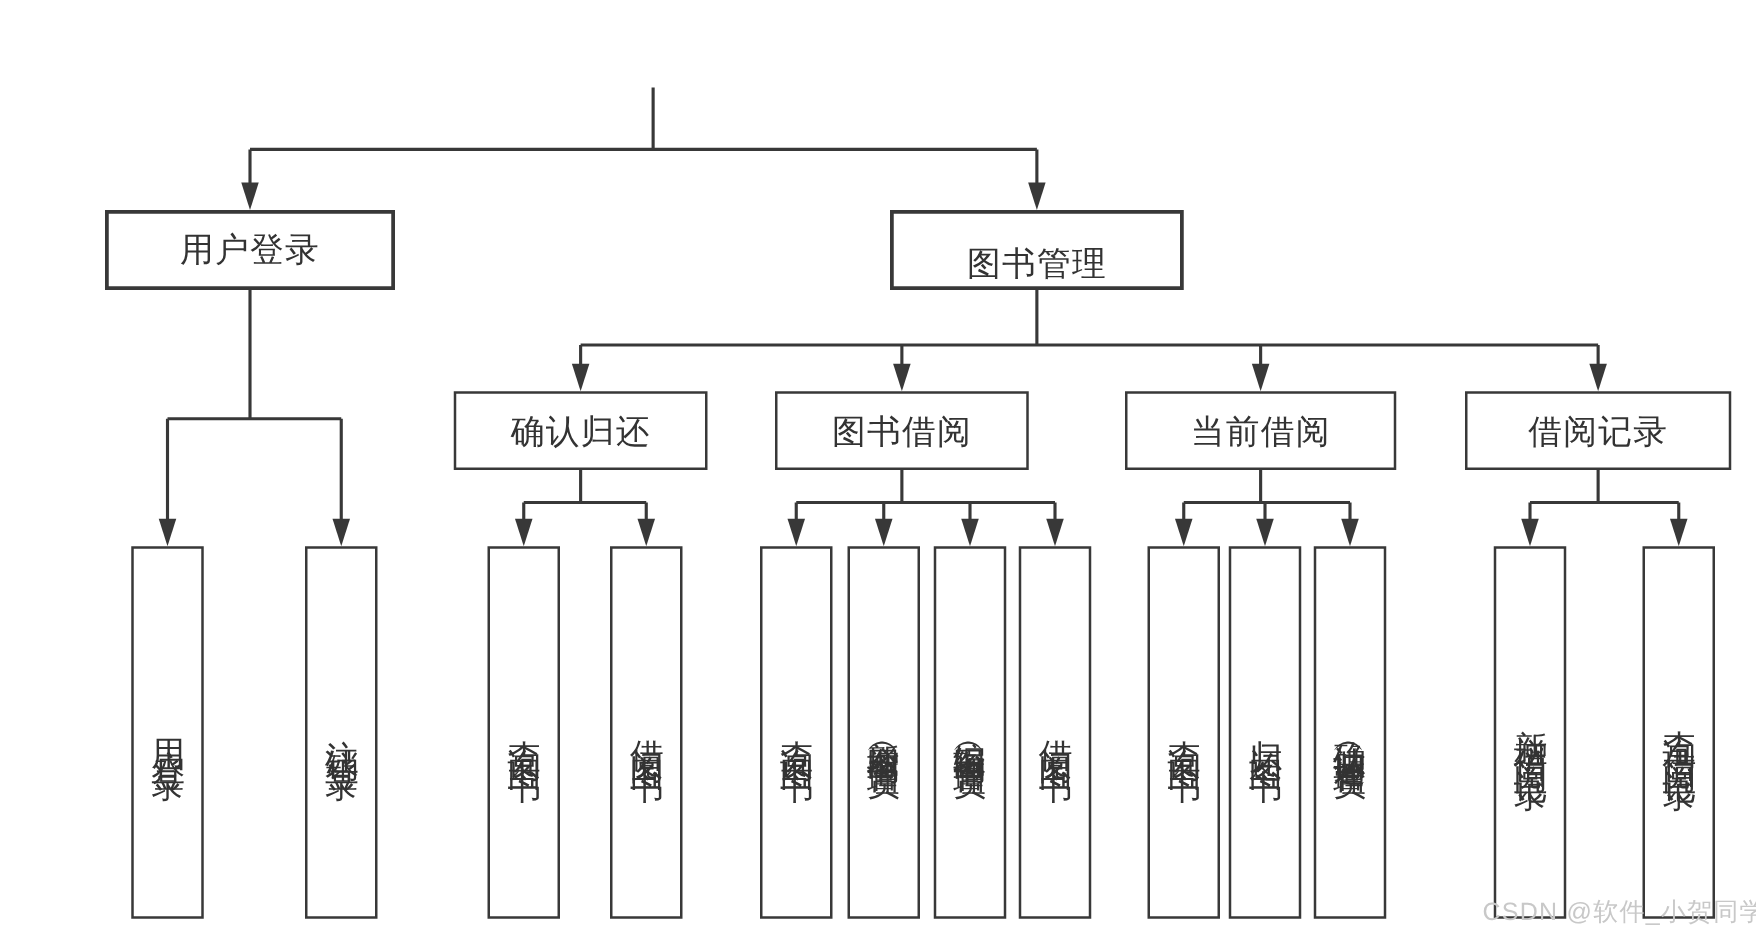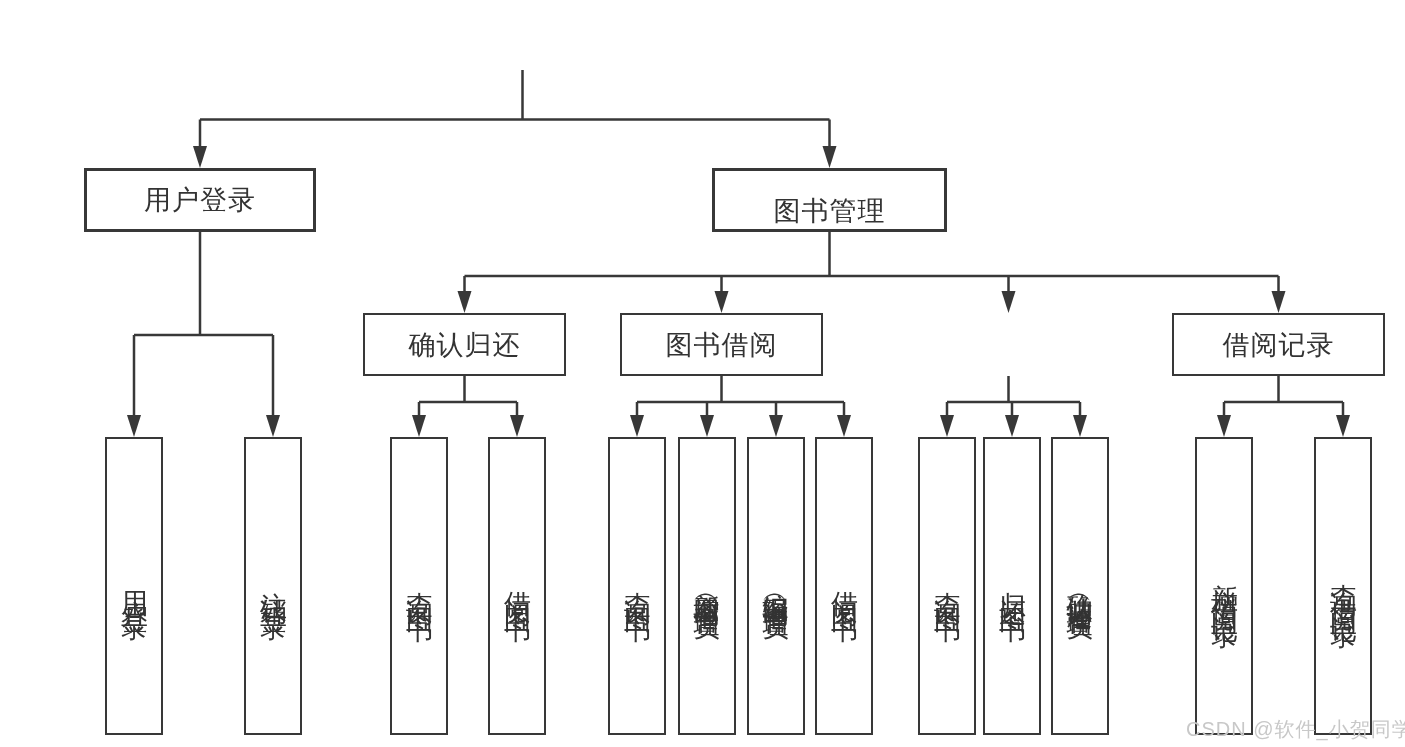--- a/index.html
+++ b/index.html
@@ -141,20 +141,23 @@
   <div class="node l2b">
     <span>图书管理</span>
   </div>
 
   <div class="node l3 l3a">
     <span>确认归还</span>
   </div>
   <div class="node l3 l3b">
     <span>图书借阅</span>
   </div>
+  <div class="node l3 l3c">
+    <span>当前借阅</span>
+  </div>
   <div class="node l3 l3d">
     <span>借阅记录</span>
   </div>
 
   <div class="node leaf x1">
     <span class="vlabel">用户登录</span>
   </div>
   <div class="node leaf x2">
     <span class="vlabel">注销登录</span>
   </div>

